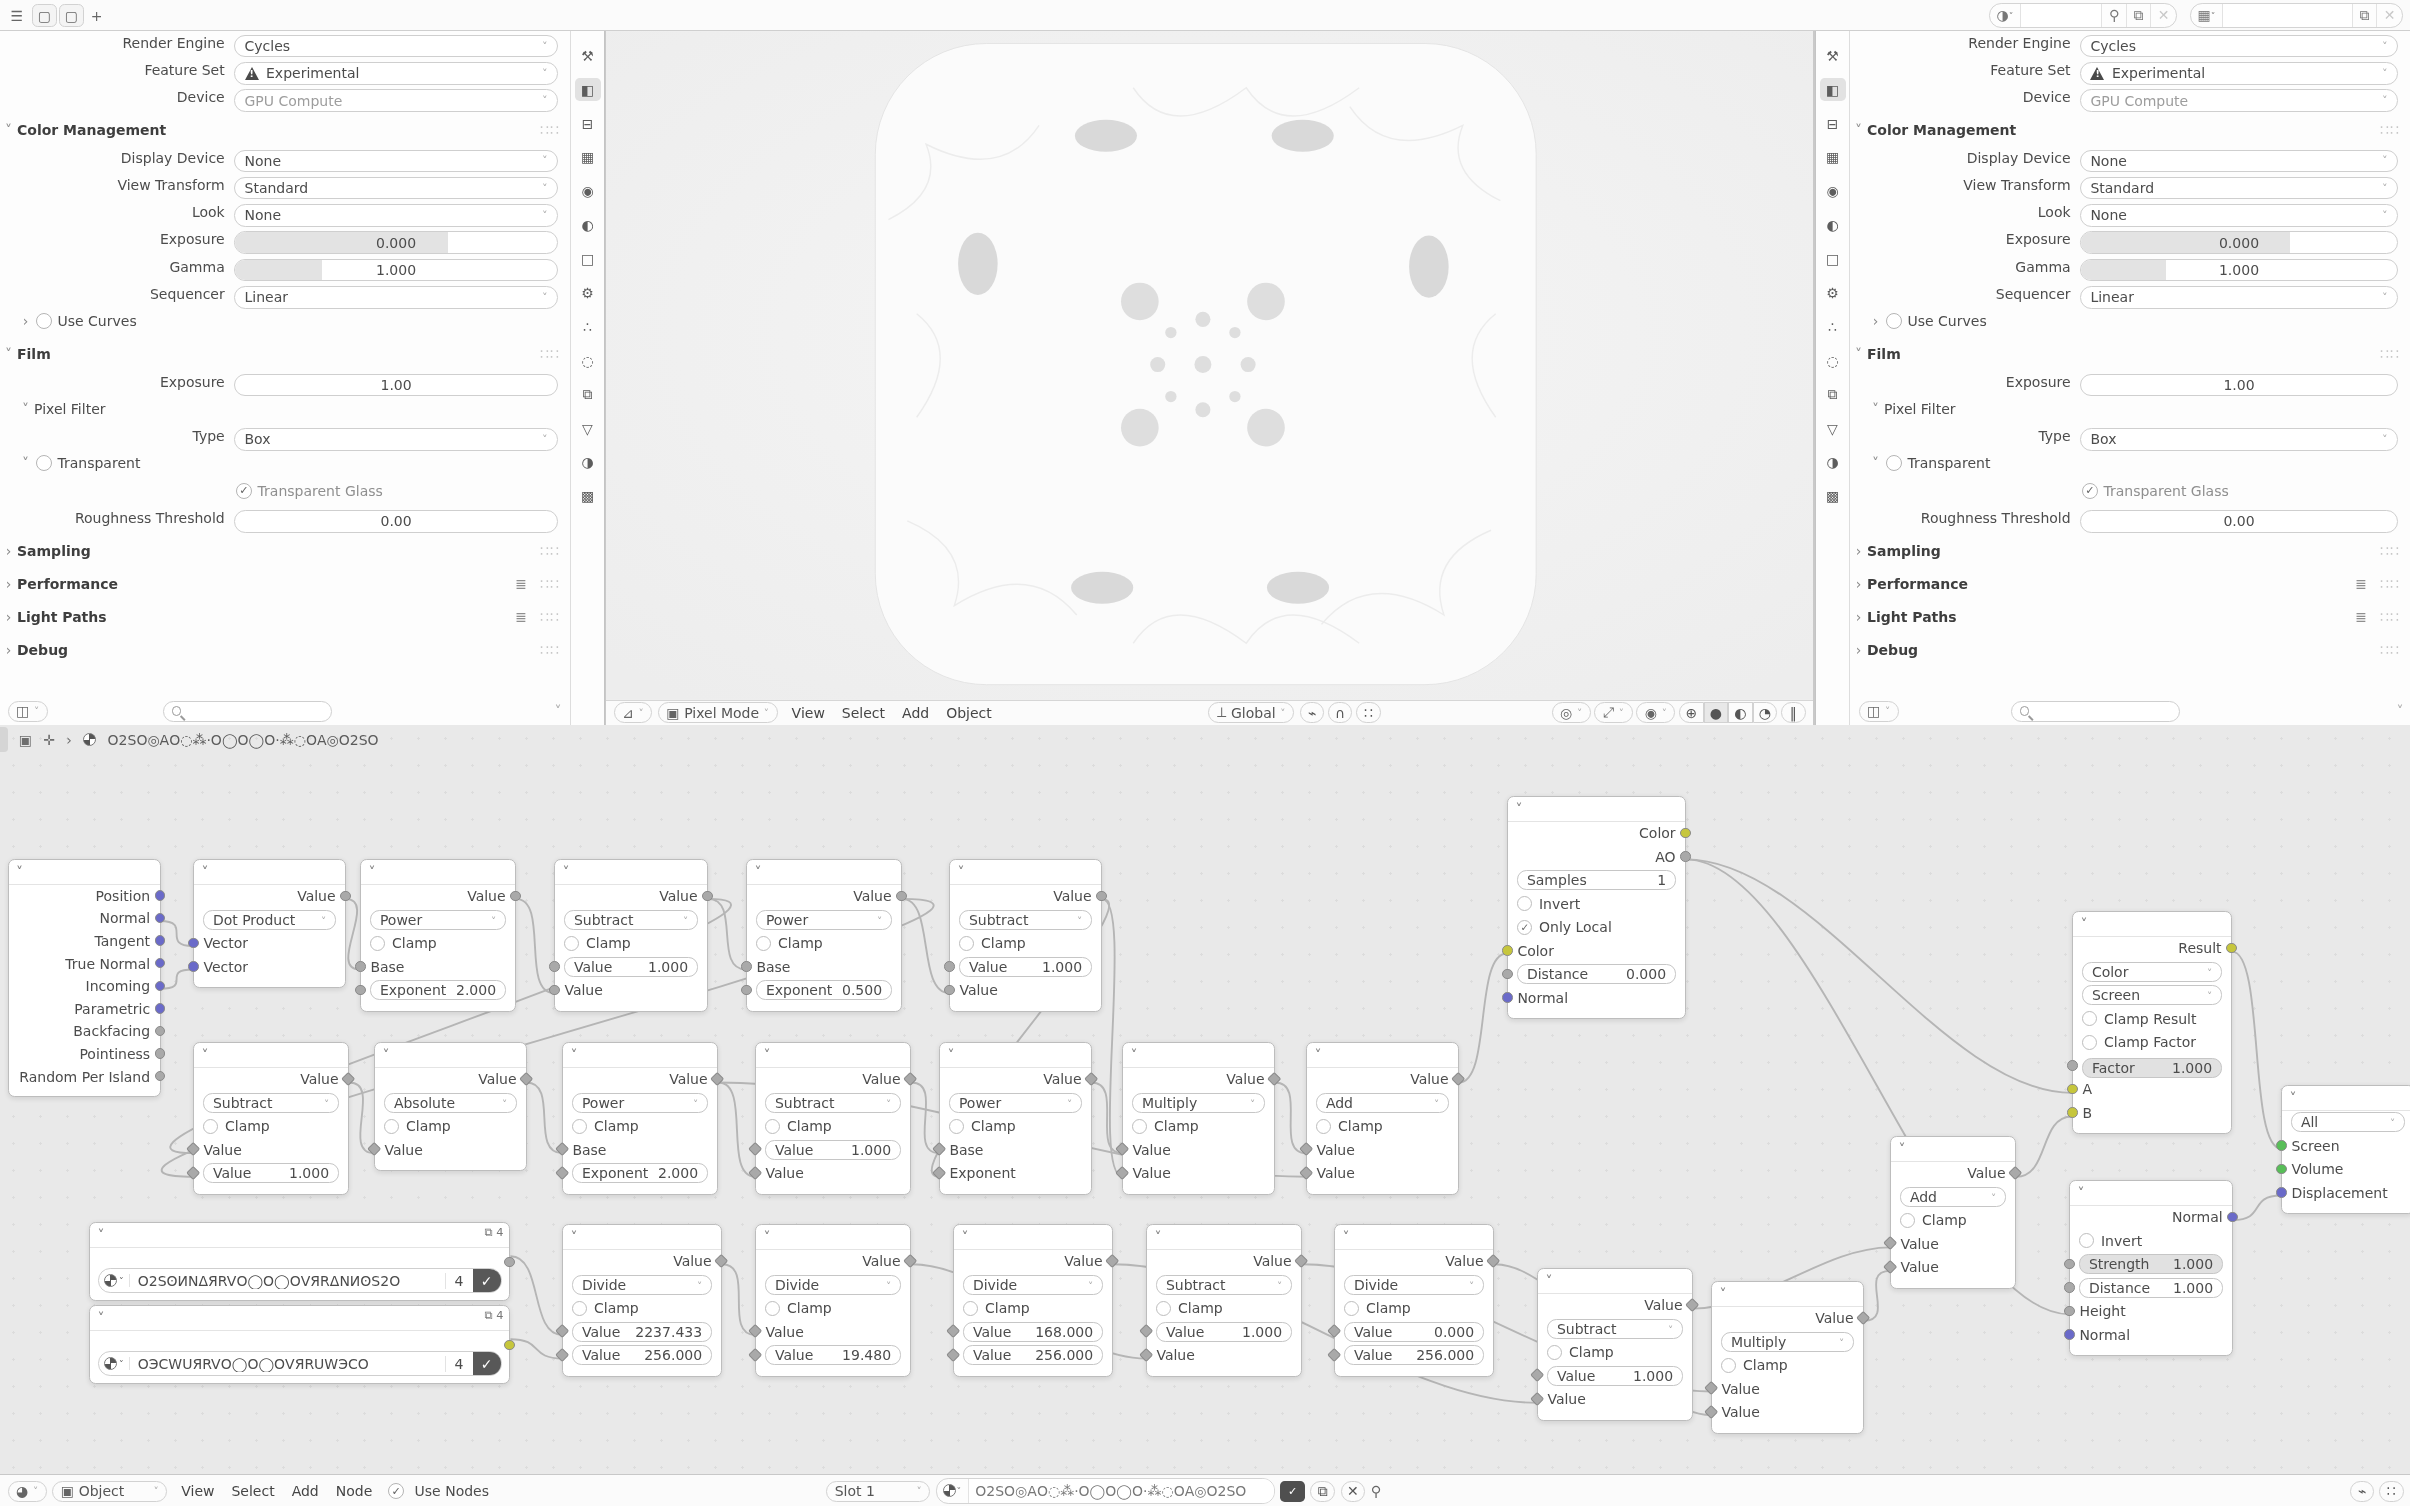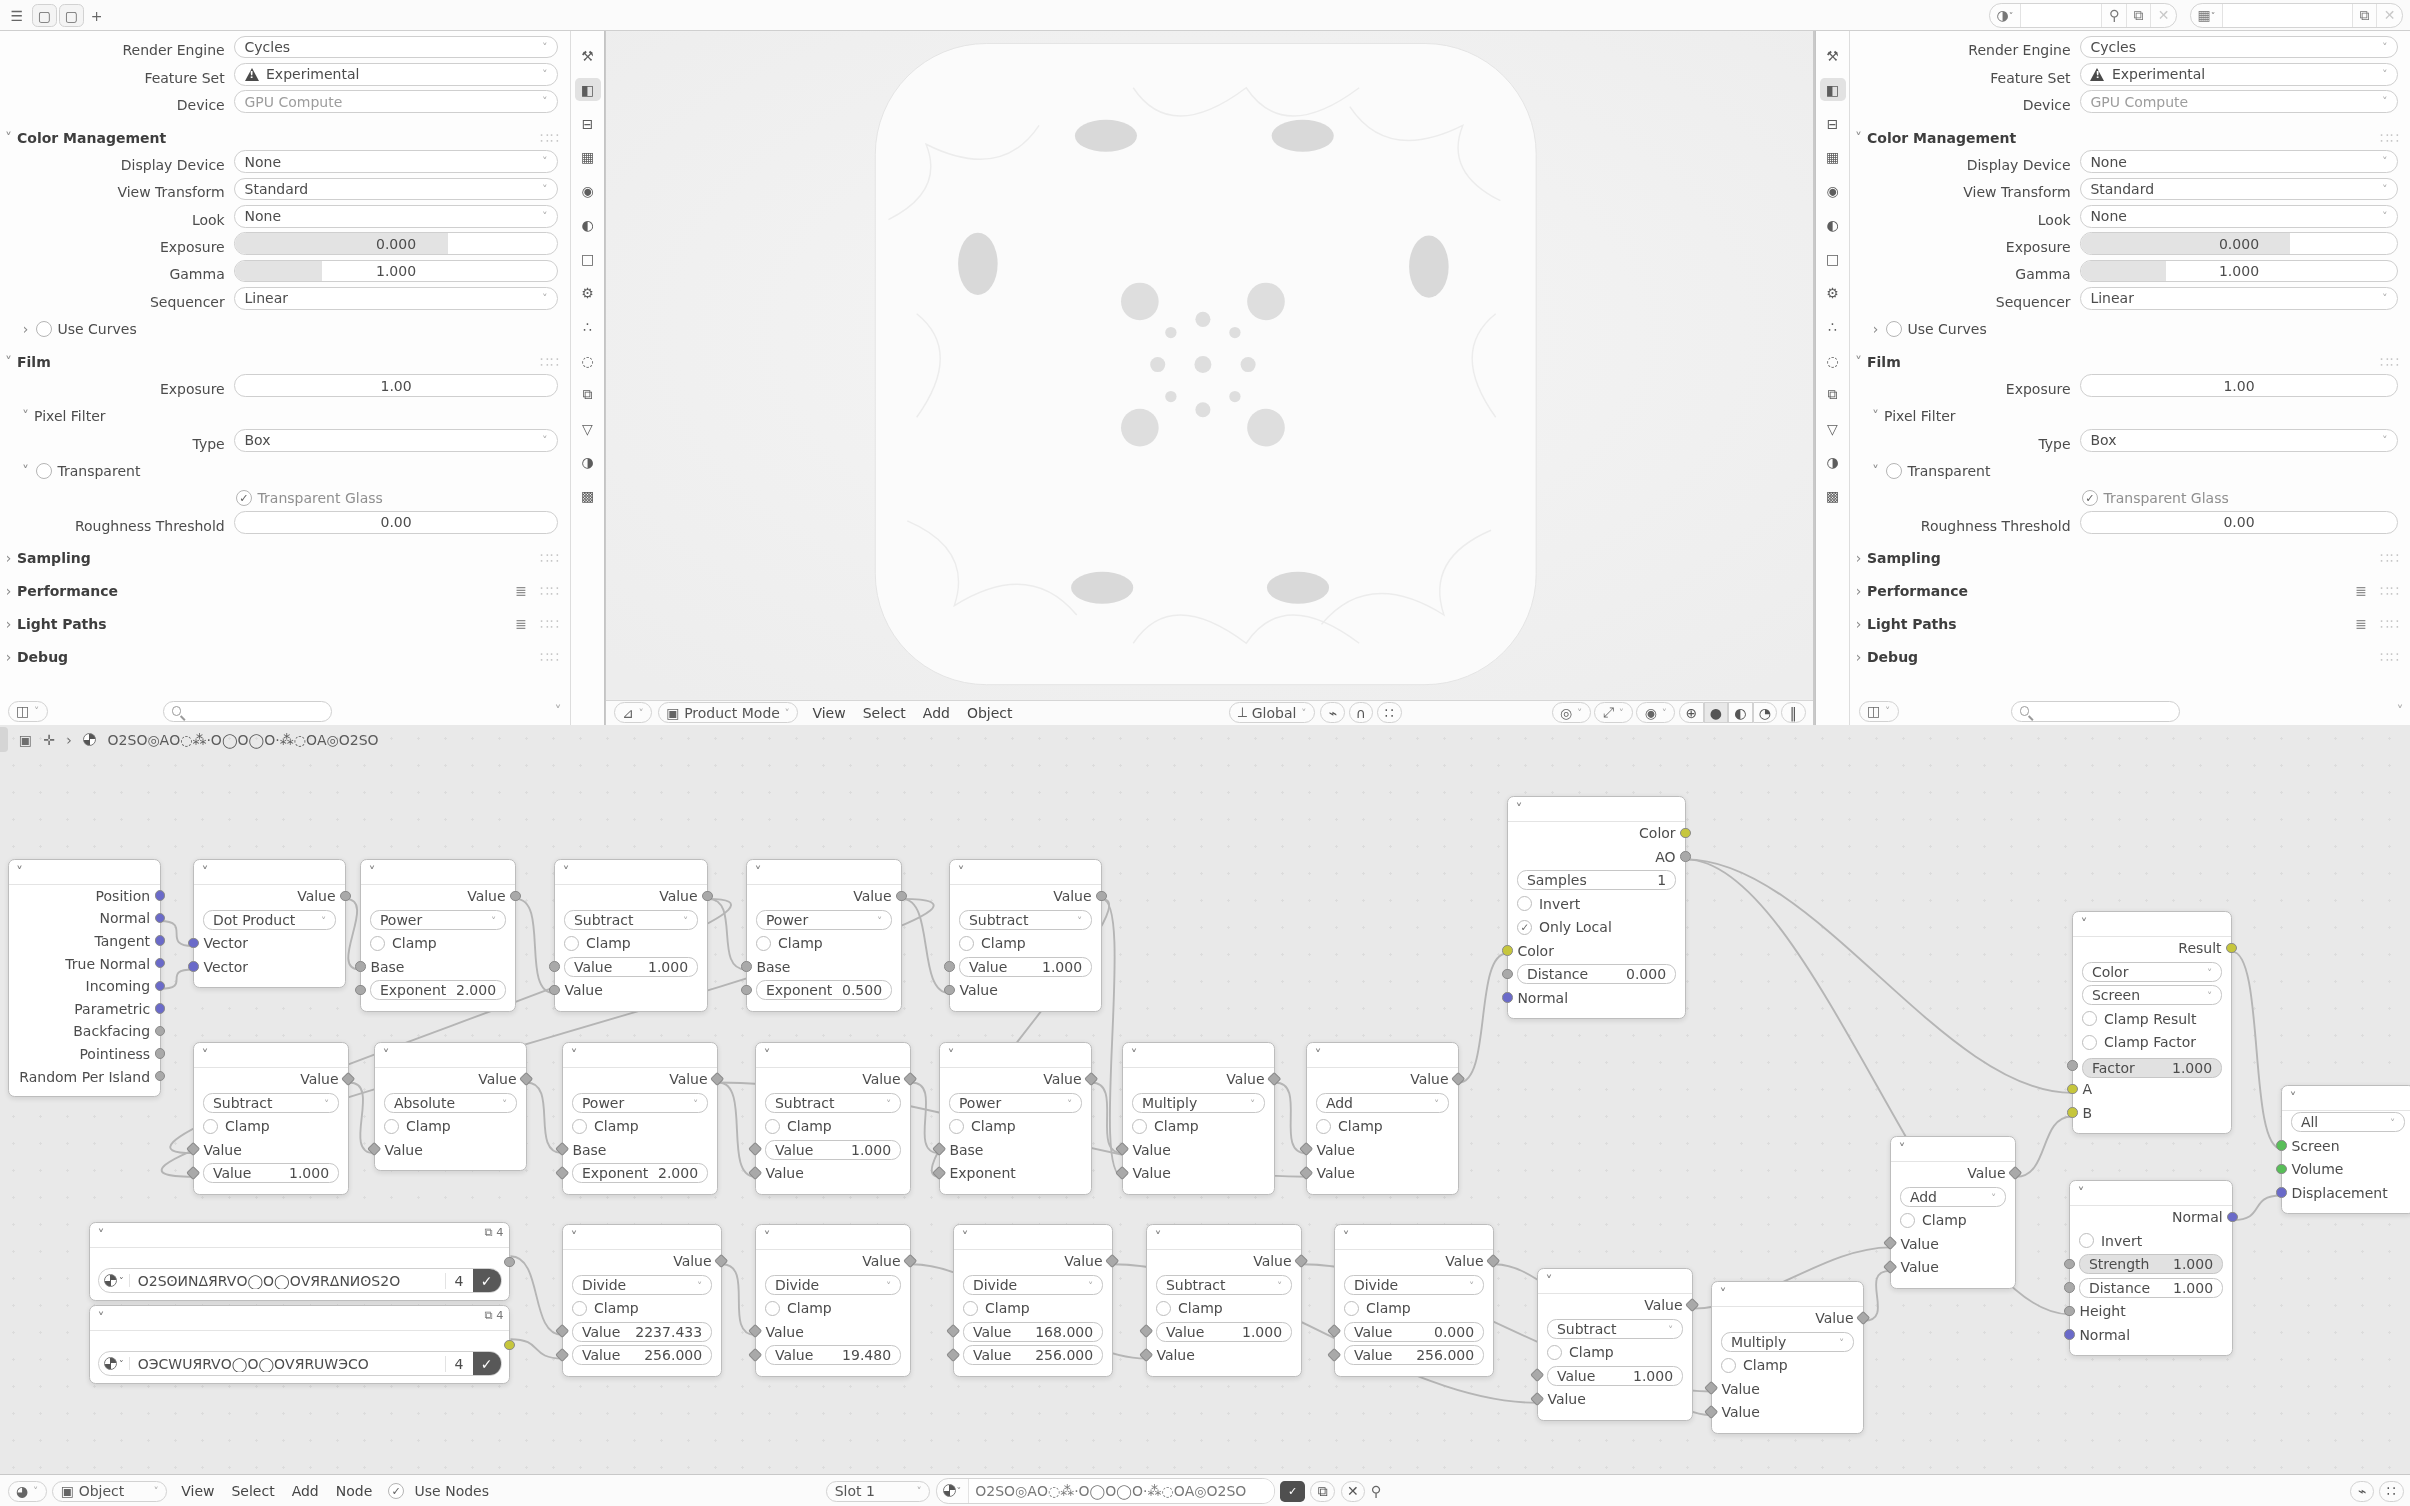--- a/index.html
+++ b/index.html
@@ -23,21 +23,21 @@
   
   #props-left  { position:absolute; left:0;    top:31px; width:605px;  height:694px; background:#fdfdfd; border-right:0.9px solid #c4c4c4; }
   #viewport    { position:absolute; left:606px; top:31px; width:1207px; height:694px; background:#f1f1f1; }
   #props-right { position:absolute; left:1815px; top:31px; width:596px; height:694px; background:#fdfdfd; border-left:0.9px solid #c4c4c4; }
   #nodeed      { position:absolute; left:0; top:725px; width:2411px; height:749px;
     background:#e9e9e9; background-image:radial-gradient(#dcdcdc 1.2px, transparent 1.3px); background-size:27px 27px; }
   #footer      { position:absolute; left:0; top:1474px; width:2411px; height:33px; background:#fbfbfb; border-top:0.9px solid #c8c8c8; }
 
   
   .pbody { position:absolute; top:0; bottom:28px; overflow:hidden; }
-  .prow { position:relative; display:flex; align-items:flex-end; height:23.5px; margin:3.8px 0; }
+  .prow { position:relative; display:flex; align-items:flex-start; height:23.5px; margin:3.8px 0; }
   .plabel { width:41%; text-align:right; padding-right:9.4px; color:#4c4c4c; white-space:nowrap; }
   .pctrl { flex:1; margin-right:13px; position:relative; }
   .pill { position:relative; height:22.6px; border:0.9px solid #cfcfcf; border-radius:11.3px; background:#fff;
     display:flex; align-items:center; padding:0 9.4px; color:#4c4c4c; overflow:hidden; }
   .pill .cdn { margin-left:auto; color:#aaa; font-size:11.3px; }
   .pill.dim { color:#9d9d9d; }
   .slider { justify-content:center; }
   .slider .fill { position:absolute; left:0; top:0; bottom:0; background:#e3e3e3; }
   .slider .val { position:relative; }
   .numf { justify-content:center; }
@@ -372,21 +372,21 @@
         <circle cx="668" cy="388" r="6"></circle>
     </g>
   </svg>
   <div id="vheader">
     <span class="hpill">
         <span class="icon">⊿</span>
         <span class="cdn">˅</span>
       </span>
     <span class="hpill">
         <span class="icon">▣</span>
-        <span>Product Mode</span>
+        <span>Pixel Mode</span>
         <span class="cdn">˅</span>
       </span>
     <span id="vmenus" style="display:flex;">
         <div class="vmenu">View</div>
         <div class="vmenu">Select</div>
         <div class="vmenu">Add</div>
         <div class="vmenu">Object</div>
       </span>
     <span style="flex:0 0 141px;"></span>
     <span class="hpill" style="margin-left:56px;">

